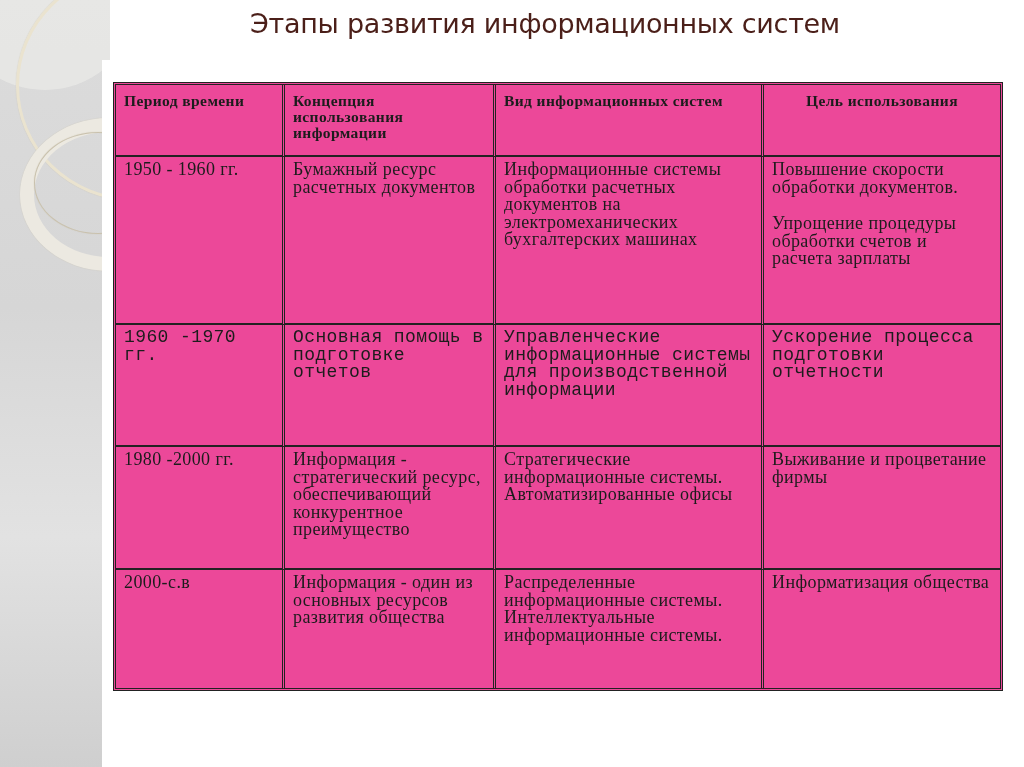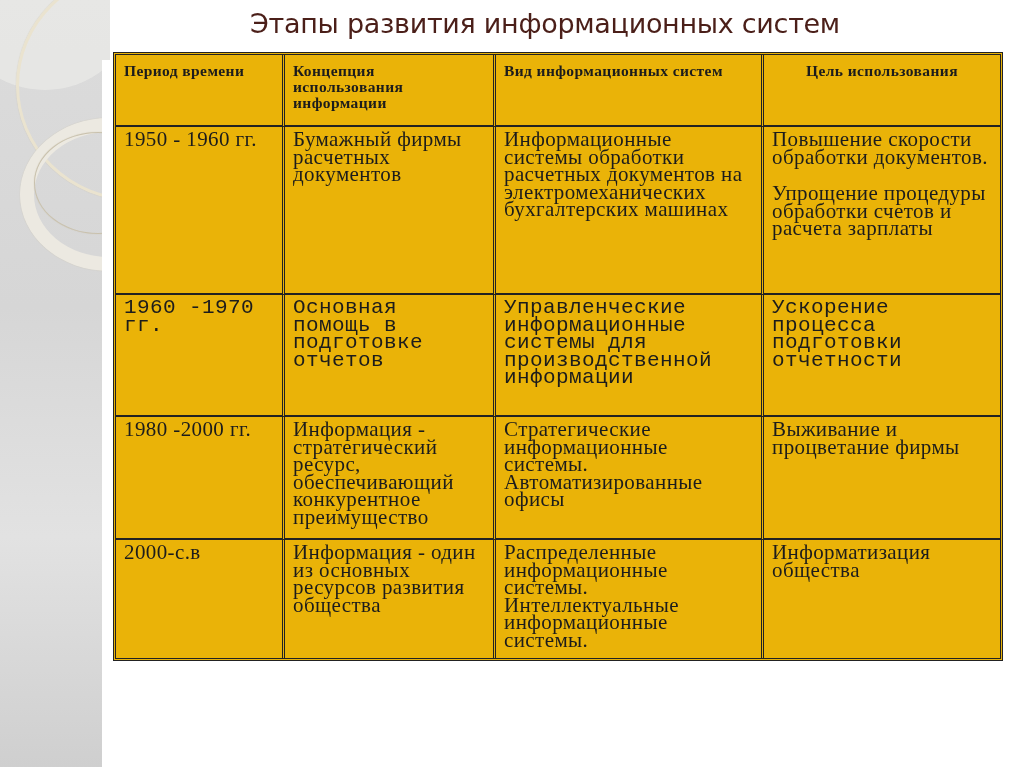--- a/index.html
+++ b/index.html
@@ -27,35 +27,35 @@
   .white-panel {
     position: absolute; left: 102px; top: 60px; width: 922px; height: 707px;
     background: #ffffff;
   }
   .title {
     position: absolute; left: 0; top: 8px; width: 1090px; text-align: center;
     font-family: "DejaVu Sans", sans-serif; font-size: 27px; color: #4b1f19;
     letter-spacing: -0.3px;
   }
   .table-wrap {
-    position: absolute; left: 113px; top: 52px;
+    position: absolute; left: 113px; top: 82px;
     border: 3px double #222;
-    background: #eab308;
+    background: #ec4899;
   }
   table {
     border-collapse: separate; border-spacing: 0;
     font-family: "Liberation Serif", serif;
     color: #1c1c1c;
   }
   td, th {
     border-right: 3px double #222;
     border-bottom: 2px solid #222;
     vertical-align: top; text-align: left;
     padding: 4px 8px 4px 8px;
-    font-size: 21px; line-height: 17.5px;
+    font-size: 18px; line-height: 17.5px;
     letter-spacing: 0.4px;
   }
   tr td:last-child, tr th:last-child { border-right: none; }
   tr:last-child td { border-bottom: none; }
   th { font-weight: bold; font-size: 15.5px; line-height: 16px; padding-top: 8px; }
   .c1 { width: 150px; }
   .c2 { width: 192px; }
   .c3 { width: 249px; }
   .c4 { width: 220px; text-align: center; }
   .p2 { margin-top: 19px; display: block; }
@@ -77,21 +77,21 @@
   <table>
     <tbody>
         <tr style="height:72px;">
       <th class="c1">Период времени</th>
       <th class="c2">Концепция использования информации</th>
       <th class="c3">Вид информационных систем</th>
       <th class="c4">Цель использования</th>
     </tr>
     <tr style="height:168px;">
       <td>1950 - 1960 гг.</td>
-      <td>Бумажный фирмы расчетных документов</td>
+      <td>Бумажный ресурс расчетных документов</td>
       <td>Информационные системы обработки расчетных документов на электромеханических бухгалтерских машинах</td>
       <td>
         <span>Повышение скорости обработки документов.</span>
         <span class="p2">Упрощение процедуры обработки счетов и расчета зарплаты</span>
       </td>
     </tr>
     <tr style="height:122px;font-family:Liberation Mono, monospace;">
       <td>1960 -1970 гг.</td>
       <td>Основная помощь в подготовке отчетов</td>
       <td>Управленческие информационные системы для производственной информации</td>

